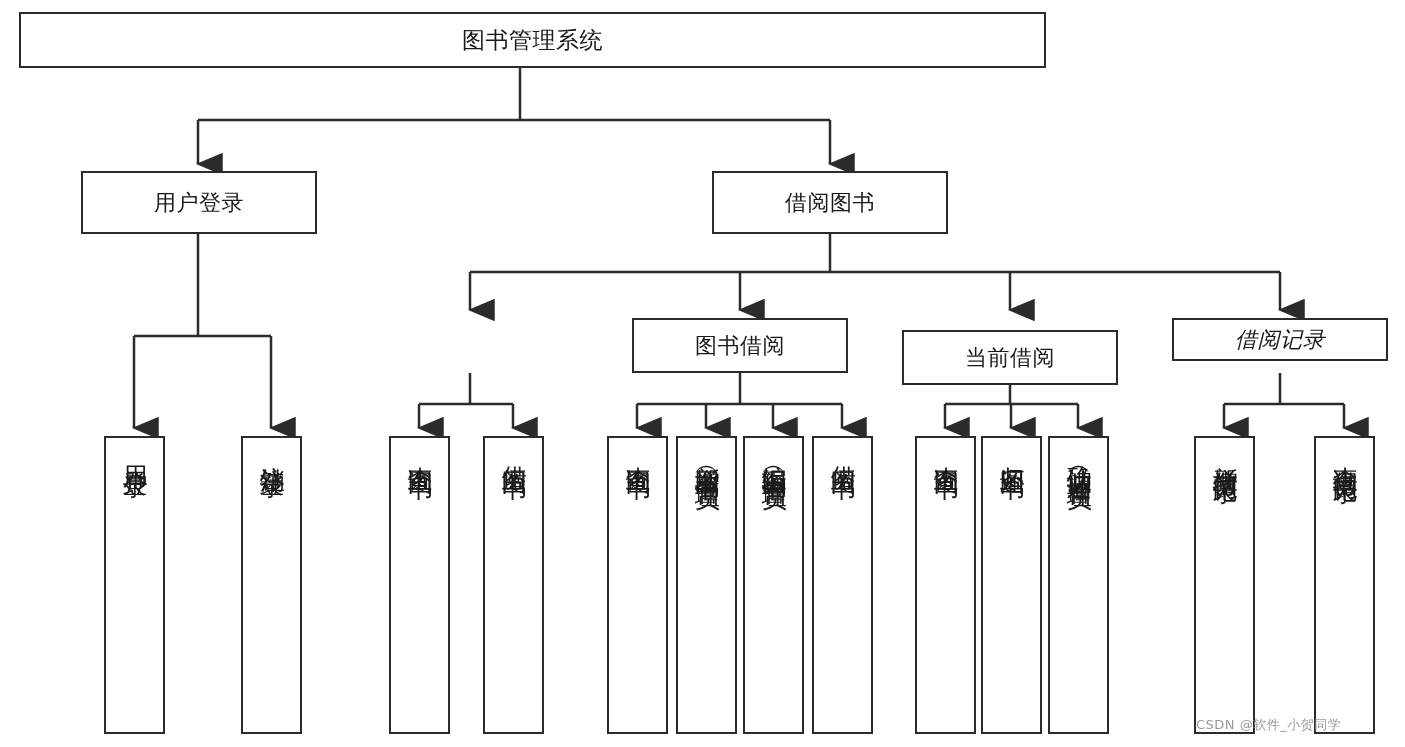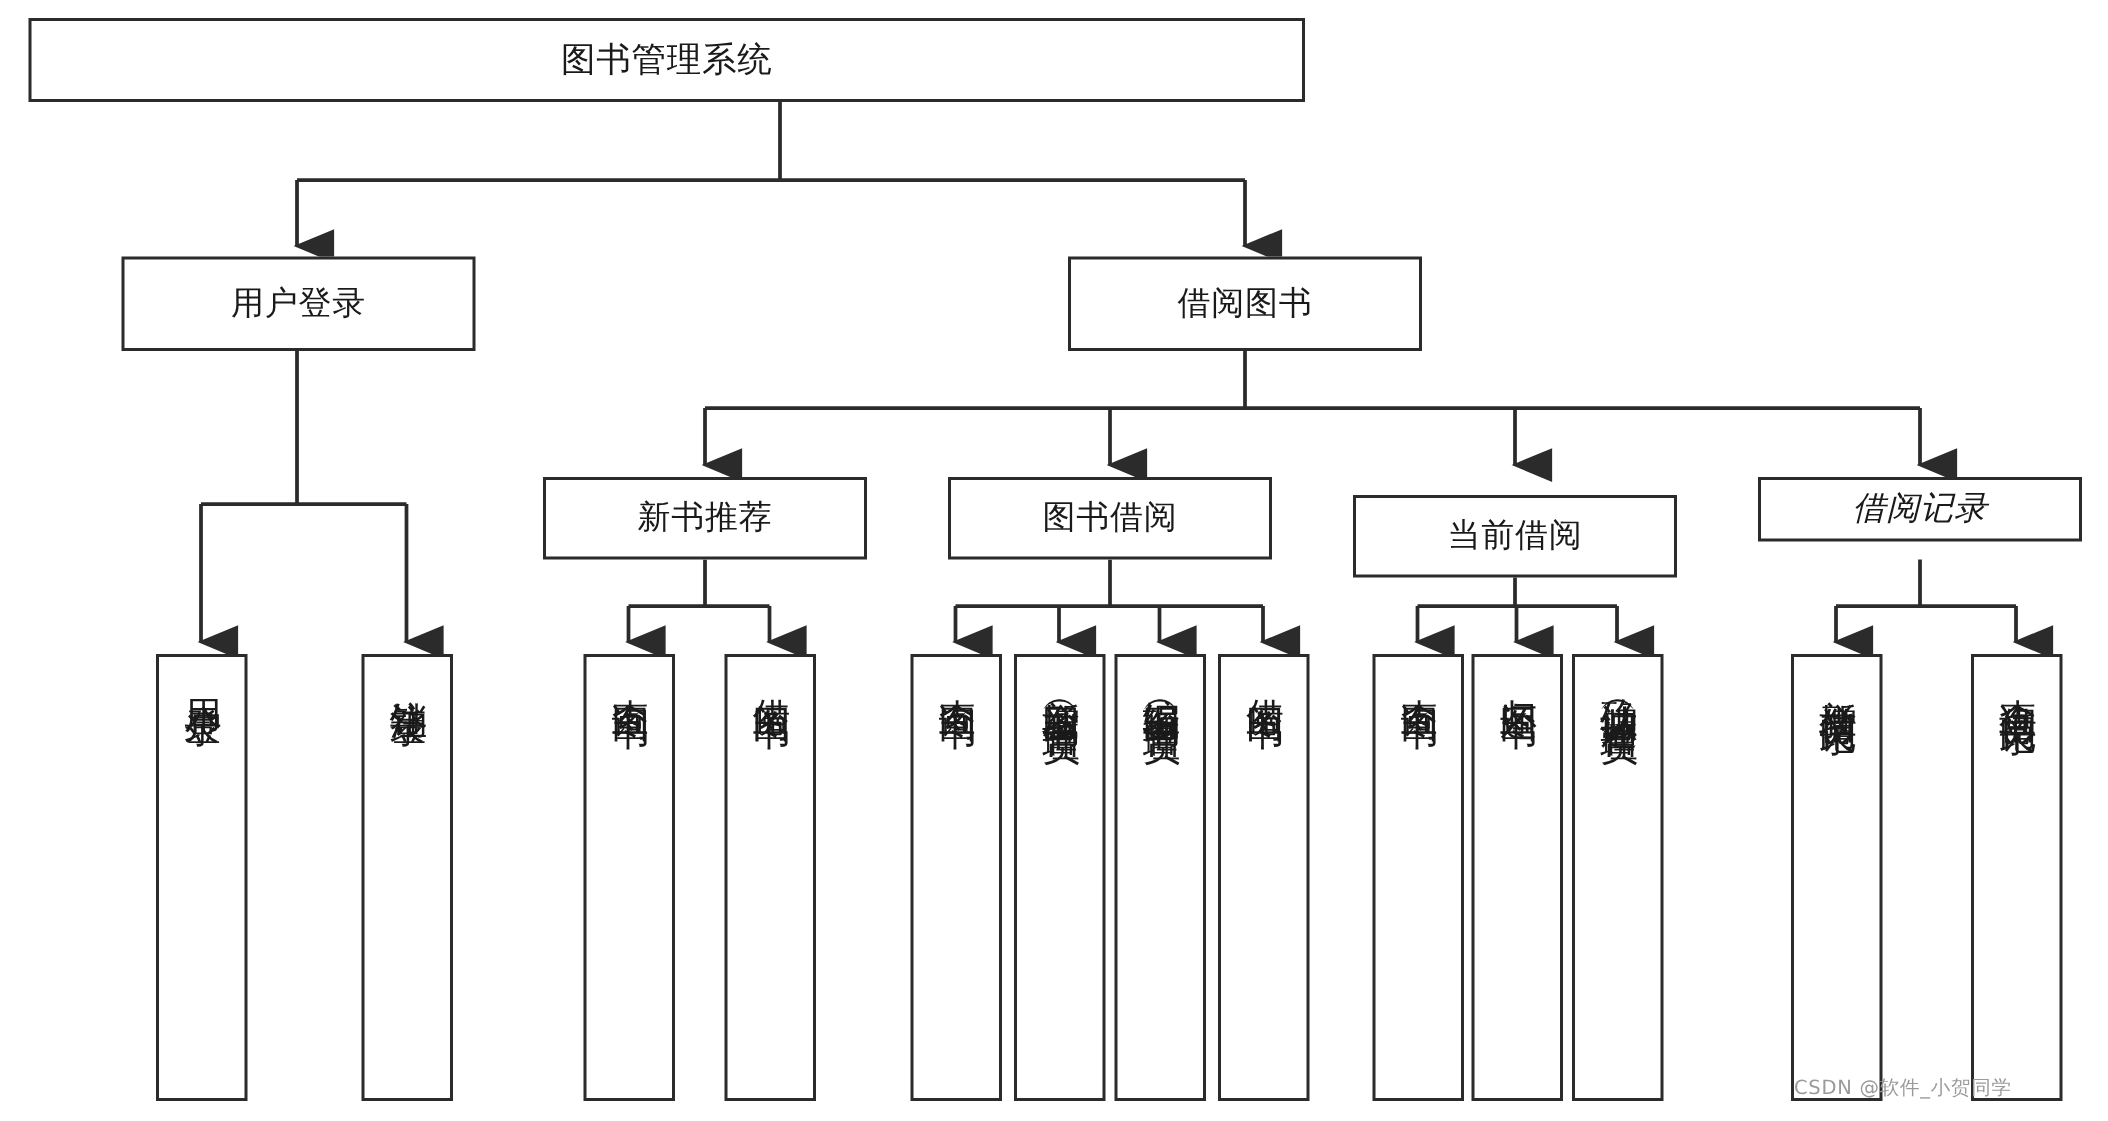--- a/index.html
+++ b/index.html
@@ -120,34 +120,31 @@
       <path d="M 1011 404 L 1011 428" marker-end="url(#arrow)"></path>
       <path d="M 1078 404 L 1078 428" marker-end="url(#arrow)"></path>
 
       <path d="M 1280 373 L 1280 404"></path>
       <path d="M 1224 404 L 1344 404"></path>
       <path d="M 1224 404 L 1224 428" marker-end="url(#arrow)"></path>
       <path d="M 1344 404 L 1344 428" marker-end="url(#arrow)"></path>
     </g>
   </svg>
 
-  <div class="node horizontal root" style="left:19px; top:12px; width:851px; height:56px;">
+  <div class="node horizontal root" style="left:19px; top:12px; width:1027px; height:56px;">
     <span class="node-label">图书管理系统</span>
   </div>
 
   <div class="node horizontal" style="left:81px; top:171px; width:236px; height:63px;">
     <span class="node-label">用户登录</span>
   </div>
   <div class="node horizontal" style="left:712px; top:171px; width:236px; height:63px;">
     <span class="node-label">借阅图书</span>
   </div>
 
-  <div class="node horizontal" style="left:362px; top:318px; width:216px; height:55px;">
-    <span class="node-label">新书推荐</span>
-  </div>
   <div class="node horizontal" style="left:632px; top:318px; width:216px; height:55px;align-items:center;">
     <span class="node-label">图书借阅</span>
   </div>
   <div class="node horizontal" style="left:902px; top:330px; width:216px; height:55px;">
     <span class="node-label">当前借阅</span>
   </div>
   <div class="node horizontal" style="left:1172px; top:318px; width:216px; height:43px;font-style:italic;">
     <span class="node-label">借阅记录</span>
   </div>
 

